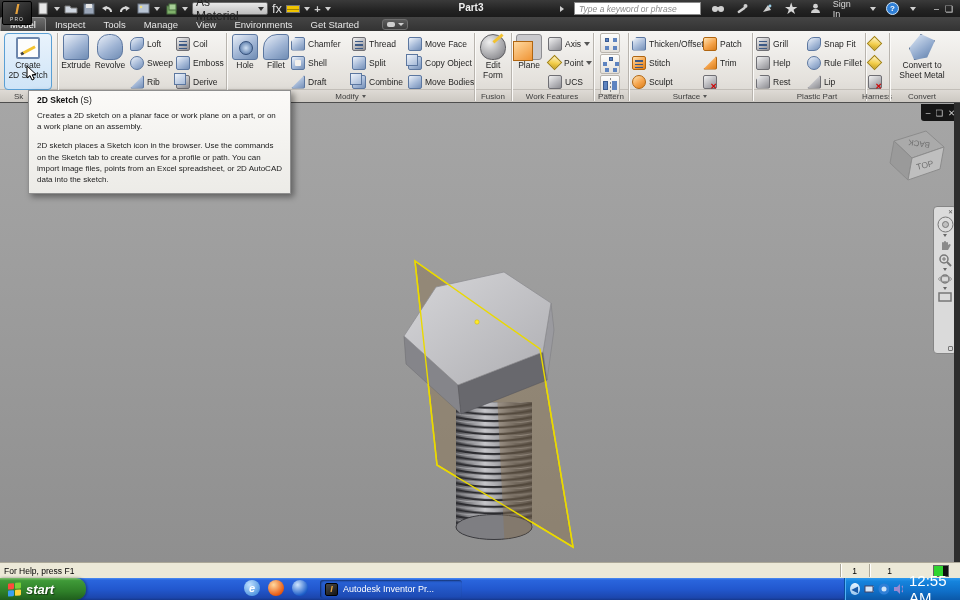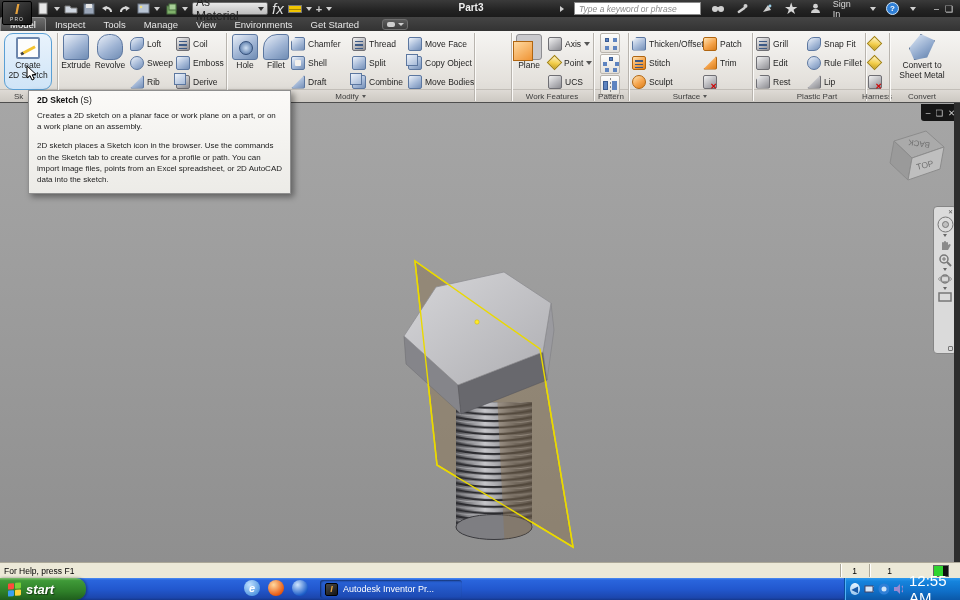--- a/index.html
+++ b/index.html
@@ -17,21 +17,21 @@
   .logo .pro  { font-size:5px; letter-spacing:1px; display:block; color:#d8d8d8;}
   .qat { position:absolute; left:36px; top:1px; height:15px; display:flex; align-items:center; gap:4px; }
   .qi { width:14px; height:13px; display:flex; align-items:center; justify-content:center; }
   .caret { width:0; height:0; border-left:3px solid transparent; border-right:3px solid transparent;
            border-top:4px solid #cfcfcf; display:inline-block; }
   .mat-select { width:76px; height:13px; background:linear-gradient(#e8e8e8,#bdbdbd);
                 border:1px solid #6a6a6a; border-radius:2px; font-size:12px; color:#222;
                 display:flex; align-items:center; padding:0 3px; gap:3px; }
   .mat-select .mat-label{ flex:1; }
   .mat-select .caret{ border-top-color:#333; }
-  .fx { color:#ddd; font-size:15px; font-style:italic; }
+  .fx { color:#ddd; font-size:13px; }
   .swatch { width:14px; height:8px; background:repeating-linear-gradient(#f0c400 0 3px,#a88600 3px 4px, #f0c400 4px 8px); border:1px solid #777; }
   .plus { color:#cfcfcf; font-size:11px; font-weight:bold; }
   .doc-title { position:absolute; left:411px; top:2px; width:120px; text-align:center;
                color:#f0f0f0; font-size:10px; font-weight:bold; }
   .search-wrap { position:absolute; left:560px; top:1px; height:15px; display:flex; align-items:center; gap:10px; }
   .tri-r { width:0;height:0;border-top:3px solid transparent;border-bottom:3px solid transparent;border-left:4px solid #cfcfcf; }
   .search-input { width:132px; height:13px; border:1px solid #8a8a8a; background:#fff;
                   font-size:8.5px; padding:0 4px; font-family:"Liberation Sans",sans-serif; }
   .search-input::placeholder { font-style:italic; color:#8a8a8a; }
   .t-ico { width:15px; height:13px; display:flex; align-items:center; justify-content:center; color:#d8d8d8; }
@@ -85,21 +85,21 @@
   .patbtn { width:20px; height:20px; margin:1px 0; background:linear-gradient(#fdfdfc,#e3e0da);
             border:1px solid #b9b5ae; border-radius:2px; position:relative; }
   .patbtn .pdot { position:absolute; width:4px; height:4px; background:#5e84c0; border:1px solid #3a5c92; left:4px; top:4px; }
   .patbtn.rectp .pdot { box-shadow:8px 0 0 #5e84c0, 0 8px 0 #5e84c0, 8px 8px 0 #5e84c0; }
   .patbtn.circp .pdot { left:8px; top:2px; box-shadow:-6px 5px 0 #5e84c0, 6px 5px 0 #5e84c0, -4px 11px 0 #5e84c0, 4px 11px 0 #5e84c0; }
   .patbtn.mirp .pdot { width:5px; height:9px; left:2px; top:5px; box-shadow:9px 0 0 #5e84c0; }
   .patbtn.mirp::after { content:""; position:absolute; left:9px; top:2px; width:1px; height:16px;
                         background:repeating-linear-gradient(#888 0 2px, transparent 2px 4px); }
 
   .create-btn { position:absolute; left:4px; top:2px; width:48px; height:57px;
-                background:linear-gradient(#e9f3fc,#cfe4f7); border:1px solid #5a9fd4; border-radius:9px; text-align:center; }
+                background:linear-gradient(#e9f3fc,#cfe4f7); border:1px solid #5a9fd4; border-radius:4px; text-align:center; }
   .sketch-ic { width:24px; height:22px; margin:3px auto 1px; background:#fdfdfd; border:2px solid #6d87ad; border-radius:2px; position:relative; }
   .sketch-ic::after { content:""; position:absolute; left:2px; top:10px; width:16px; height:3px;
                       background:linear-gradient(90deg,#444 0 3px, #f2c230 3px 100%); transform:rotate(-28deg); }
   .create-lbl { font-size:8.5px; color:#1e1e1e; line-height:1.2; }
 
   .bi.cube { background:linear-gradient(145deg,#e9eff8,#9fb4d4 55%,#6f8cb4); border:1px solid #5c77a0; }
   .bi.cube::after { content:""; position:absolute; } 
   .bi.puck { background:linear-gradient(145deg,#e9eff8,#9fb4d4 55%,#6f8cb4); border:1px solid #5c77a0; border-radius:45% 45% 35% 35%; }
   .bi.holeb { background:linear-gradient(145deg,#e9eff8,#9fb4d4 55%,#6f8cb4); border:1px solid #5c77a0; position:relative;}
   .bi.holeb::after { content:""; position:absolute; left:6px; top:6px; width:12px; height:12px; border-radius:50%;
@@ -411,20 +411,27 @@
           <span class="sml-l">Move Bodies</span>
         </div>
       </div>
       <div class="grp-label">
         <span>Modify</span>
         <span class="caret"></span>
       </div>
     </div>
     <div class="sep" style="left:474px"></div>
 
+    <div class="grp" style="left:475px;width:36px">
+      <div class="bigbtn" style="left:2px">
+        <div class="bi editf"></div>
+        <div class="bl">Edit Form</div>
+      </div>
+      <div class="grp-label">Fusion</div>
+    </div>
     <div class="sep" style="left:511px"></div>
 
     <div class="grp" style="left:512px;width:80px">
       <div class="bigbtn" style="left:1px">
         <div class="bi planeb"></div>
         <div class="bl">Plane</div>
       </div>
       <div class="col" style="left:36px">
         <div class="sml">
           <span class="i14 grayic"></span>
@@ -499,21 +506,21 @@
     <div class="sep" style="left:752px"></div>
 
     <div class="grp" style="left:753px;width:128px">
       <div class="col" style="left:3px">
         <div class="sml">
           <span class="i14 grayic lines"></span>
           <span class="sml-l">Grill</span>
         </div>
         <div class="sml">
           <span class="i14 grayic"></span>
-          <span class="sml-l">Edit</span>
+          <span class="sml-l">Help</span>
         </div>
         <div class="sml">
           <span class="i14 grayic chamf"></span>
           <span class="sml-l">Rest</span>
         </div>
       </div>
       <div class="col" style="left:54px">
         <div class="sml">
           <span class="i14 steel curve"></span>
           <span class="sml-l">Snap Fit</span>

